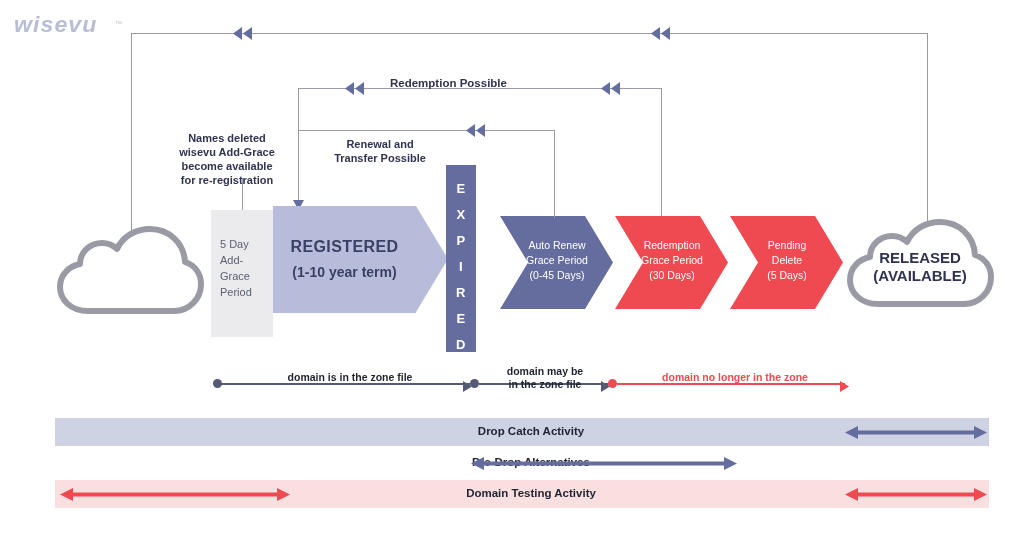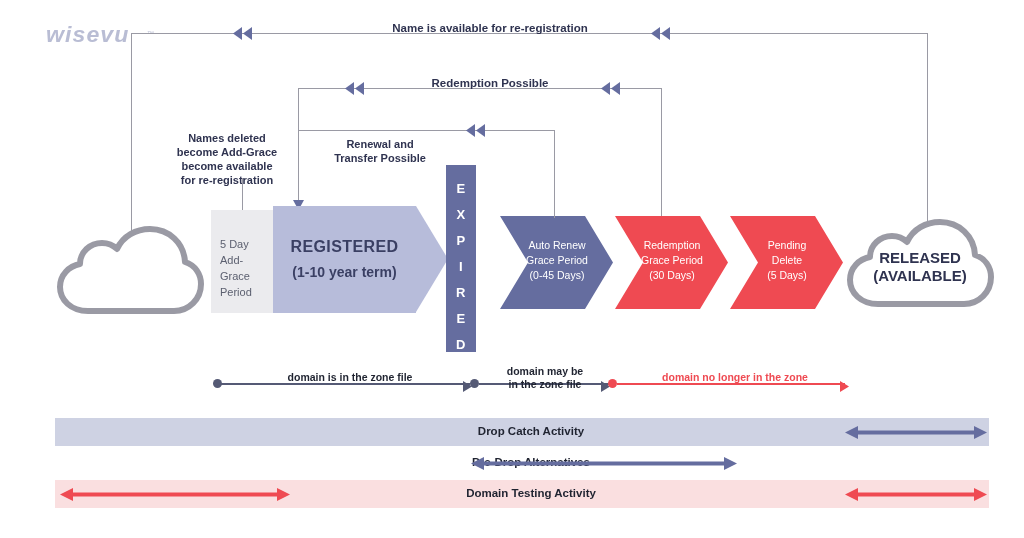--- a/index.html
+++ b/index.html
@@ -2,21 +2,21 @@
 <html><head>
 <meta charset="utf-8">
 <style>
   html,body{margin:0;padding:0;background:#ffffff;}
   body{width:1024px;height:538px;overflow:hidden;font-family:"Liberation Sans",sans-serif;}
   #stage{position:relative;width:1024px;height:538px;background:#fff;}
 
   .abs{position:absolute;}
 
   
-  #logo{left:14px;top:23px;width:110px;height:24px;margin-left:32px;}
+  #logo{left:14px;top:13px;width:110px;height:24px;}
   #logo-text{
     font-family:"Liberation Sans",sans-serif;
     font-size:22px;font-weight:700;font-style:italic;letter-spacing:1px;
     color:#b9bdd4;line-height:24px;
     transform:scaleX(1.05);transform-origin:left center;
   }
   #logo-tm{position:absolute;left:101px;top:7px;font-size:7px;color:#b9bdd4;}
 
   
   .ln{position:absolute;background:#9a9aa4;}
@@ -30,21 +30,21 @@
   
   .cloud{position:absolute;}
   .cloud svg{display:block;}
   .cloud-label{
     position:absolute;left:0;right:0;text-align:center;
     font-size:15px;font-weight:700;color:#2f3350;line-height:17px;
   }
 
   
   #addgrace{
-    left:211px;top:210px;width:62px;height:103px;background:#ebebee;
+    left:211px;top:210px;width:62px;height:127px;background:#ebebee;
   }
   #addgrace .txt{
     position:absolute;left:9px;top:26px;width:52px;
     font-size:11px;color:#5c6070;line-height:16px;
   }
   #addgrace .tick{
     position:absolute;left:31px;top:-32px;width:1px;height:32px;background:#9a9aa4;
   }
 
   #registered{
@@ -121,38 +121,37 @@
         <path d="M9,0 L9,13 L0,6.5 Z" fill="#656d9f"></path>
         <path d="M19,0 L19,13 L10,6.5 Z" fill="#656d9f"></path>
       </svg>
   </div>
   <div class="dchev" style="left:651px;top:27px;">
     <svg width="20" height="13" viewBox="0 0 20 13">
         <path d="M9,0 L9,13 L0,6.5 Z" fill="#656d9f"></path>
         <path d="M19,0 L19,13 L10,6.5 Z" fill="#656d9f"></path>
       </svg>
   </div>
-  <div class="abs" style="left:320px;top:22px;width:340px;text-align:center;font-size:11.5px;font-weight:700;color:#2f3350;">Name is available for re-registration</div>
 
   <div class="ln v" style="left:298px;top:88px;height:42px;"></div>
   <div class="ln h" style="left:298px;top:88px;width:363px;"></div>
   <div class="ln v" style="left:661px;top:88px;height:132px;"></div>
   <div class="dchev" style="left:345px;top:82px;">
     <svg width="20" height="13" viewBox="0 0 20 13">
         <path d="M9,0 L9,13 L0,6.5 Z" fill="#656d9f"></path>
         <path d="M19,0 L19,13 L10,6.5 Z" fill="#656d9f"></path>
       </svg>
   </div>
   <div class="dchev" style="left:601px;top:82px;">
     <svg width="20" height="13" viewBox="0 0 20 13">
         <path d="M9,0 L9,13 L0,6.5 Z" fill="#656d9f"></path>
         <path d="M19,0 L19,13 L10,6.5 Z" fill="#656d9f"></path>
       </svg>
   </div>
-  <div class="abs" style="left:390px;top:77px;width:200px;text-align:center;font-size:11.5px;font-weight:700;color:#2f3350;">Redemption Possible</div>
+  <div class="abs" style="left:390px;top:77px;width:200px;text-align:left;font-size:11.5px;font-weight:700;color:#2f3350;">Redemption Possible</div>
 
   <div class="ln h" style="left:298px;top:130px;width:256px;"></div>
   <div class="ln v" style="left:298px;top:130px;height:76px;"></div>
   <div class="ln v" style="left:554px;top:130px;height:90px;"></div>
 
   <div class="abs" style="left:293px;top:197px;">
     <svg width="11" height="11" viewBox="0 0 11 11">
         <path d="M0,0 L11,0 L5.5,10 Z" fill="#656d9f"></path>
       </svg>
   </div>
@@ -162,21 +161,21 @@
         <path d="M19,0 L19,13 L10,6.5 Z" fill="#656d9f"></path>
       </svg>
   </div>
   <div class="abs" style="left:310px;top:137px;width:140px;text-align:center;font-size:11px;font-weight:700;color:#2f3350;line-height:14px;">
     <span>Renewal and</span><br>
     <span>Transfer Possible</span>
   </div>
 
   <div class="abs" style="left:172px;top:131px;width:110px;text-align:center;font-size:11px;font-weight:700;color:#2f3350;line-height:14px;">
     <span>Names deleted</span><br>
-    <span>become Add-Grace</span><br>
+    <span>wisevu Add-Grace</span><br>
     <span>become available</span><br>
     <span>for re-registration</span>
   </div>
 
   <div class="cloud" style="left:55px;top:225px;">
     <svg width="150" height="92" viewBox="0 0 150 92">
       <path d="M33,86 C16,86 5,75 5,62 C5,50 14,41 25,39 C25,27 35,18 47,18 C53,18 58,20 62,24
                C68,11 81,4 95,4 C114,4 129,18 130,37 C140,40 146,49 146,59 C146,74 134,86 119,86 Z" fill="#ffffff" stroke="#9a9aa4" stroke-width="6" stroke-linejoin="round"></path>
     </svg>
   </div>

